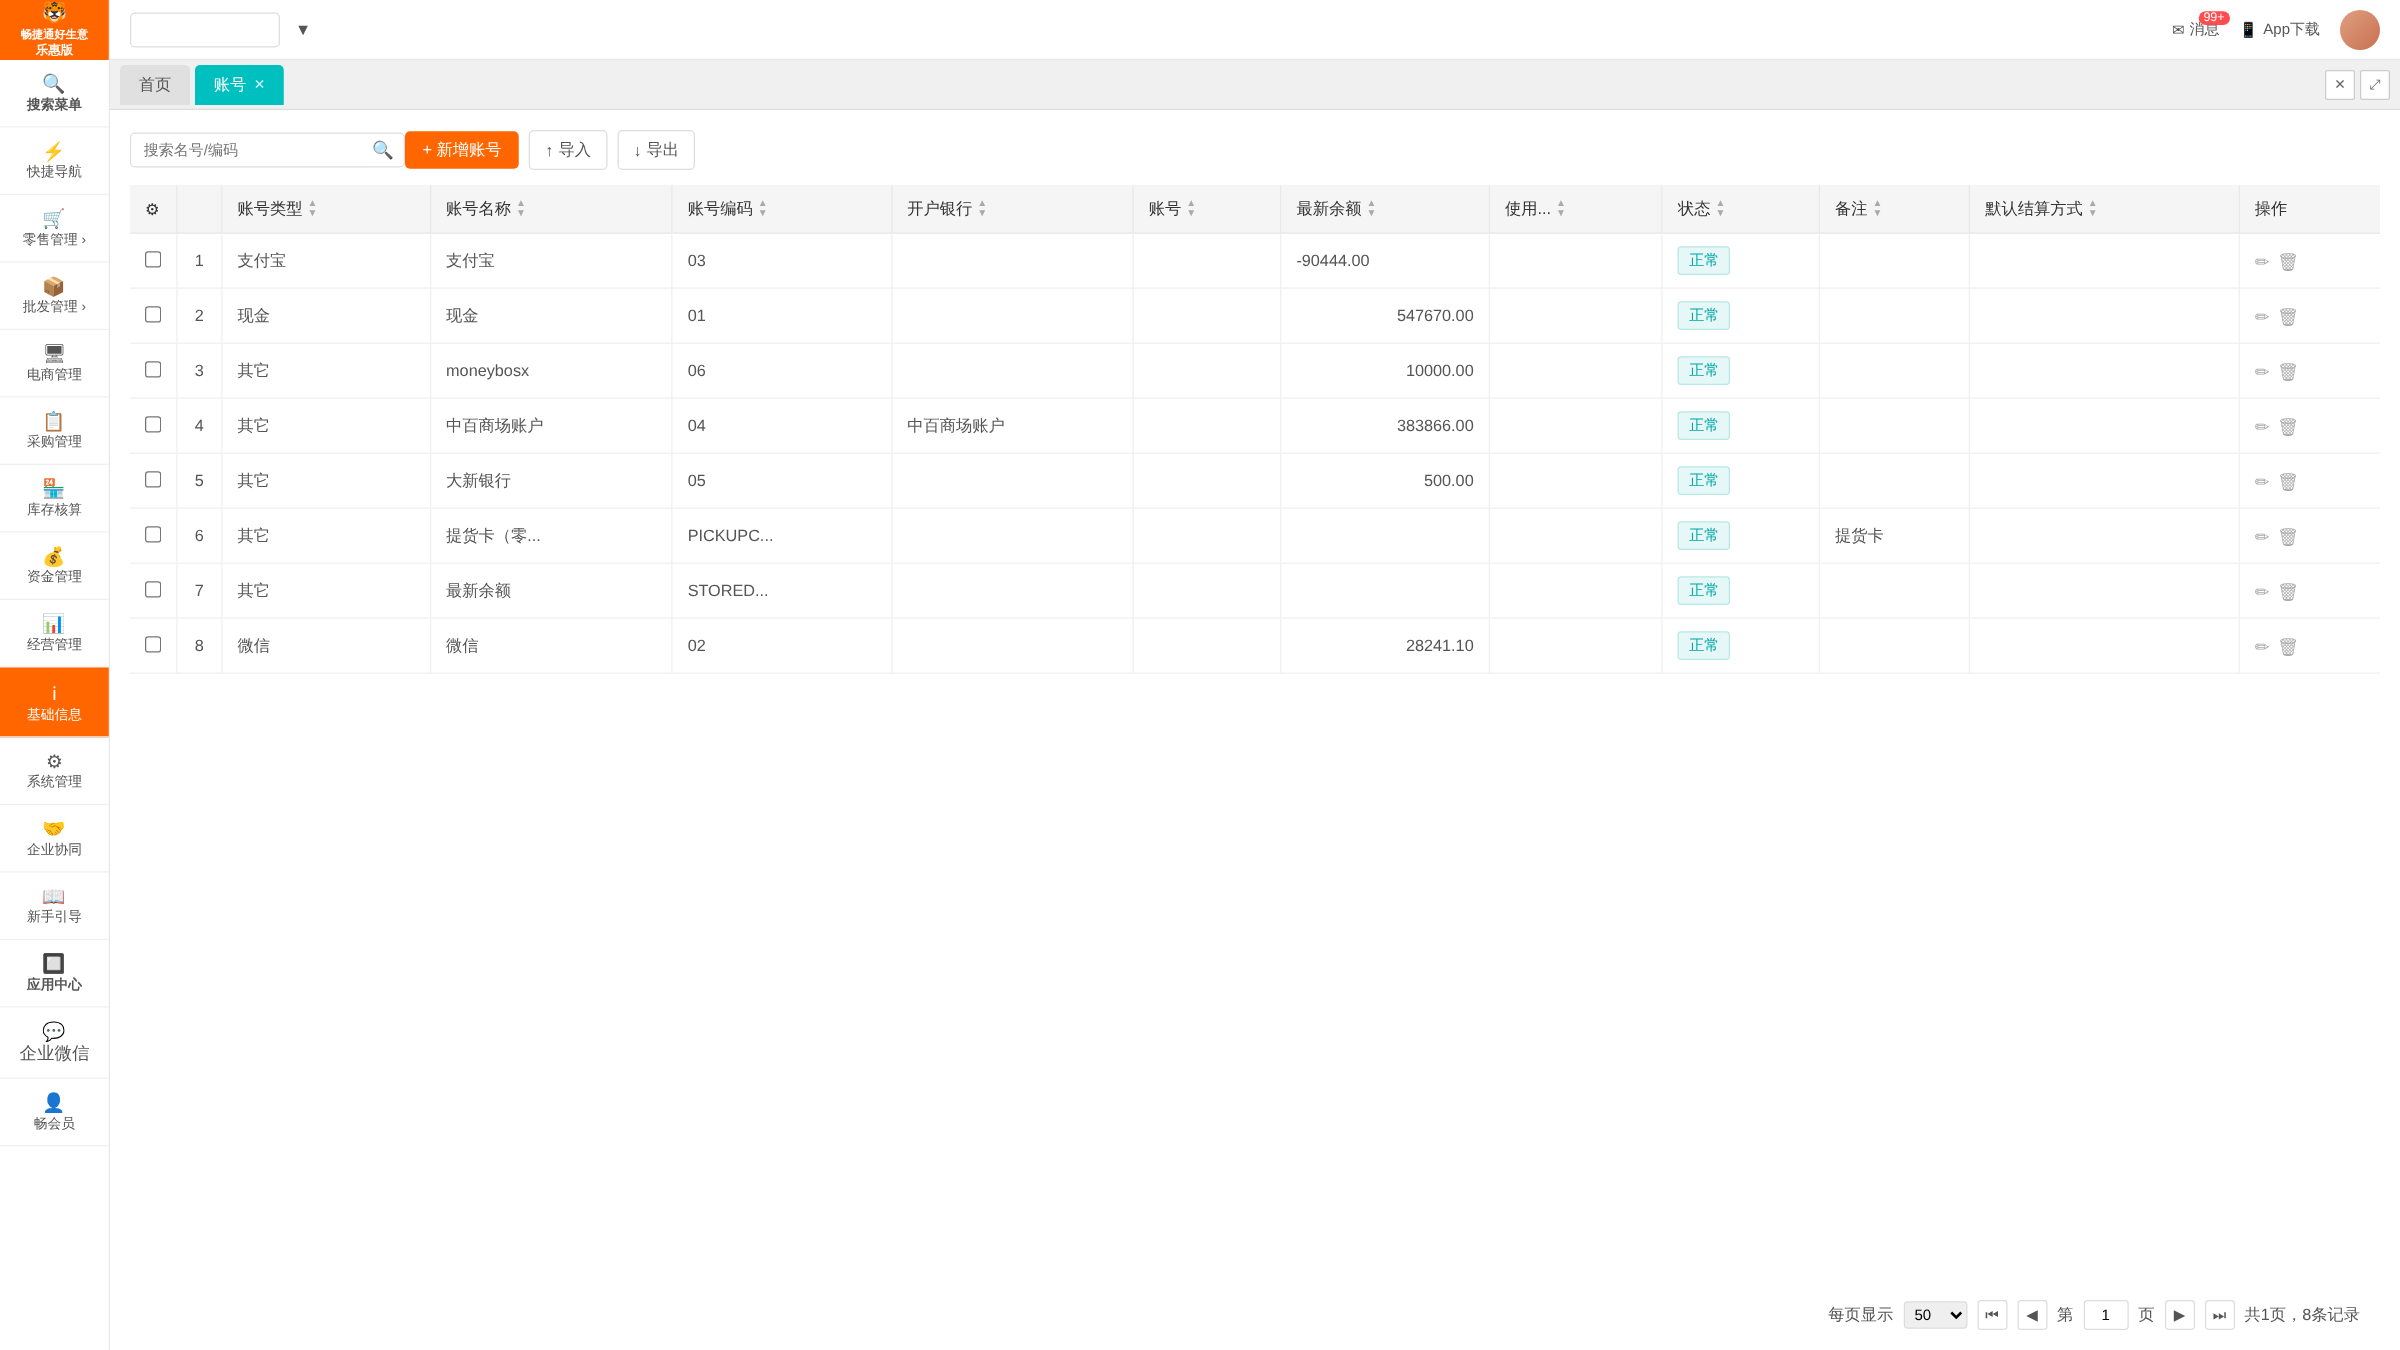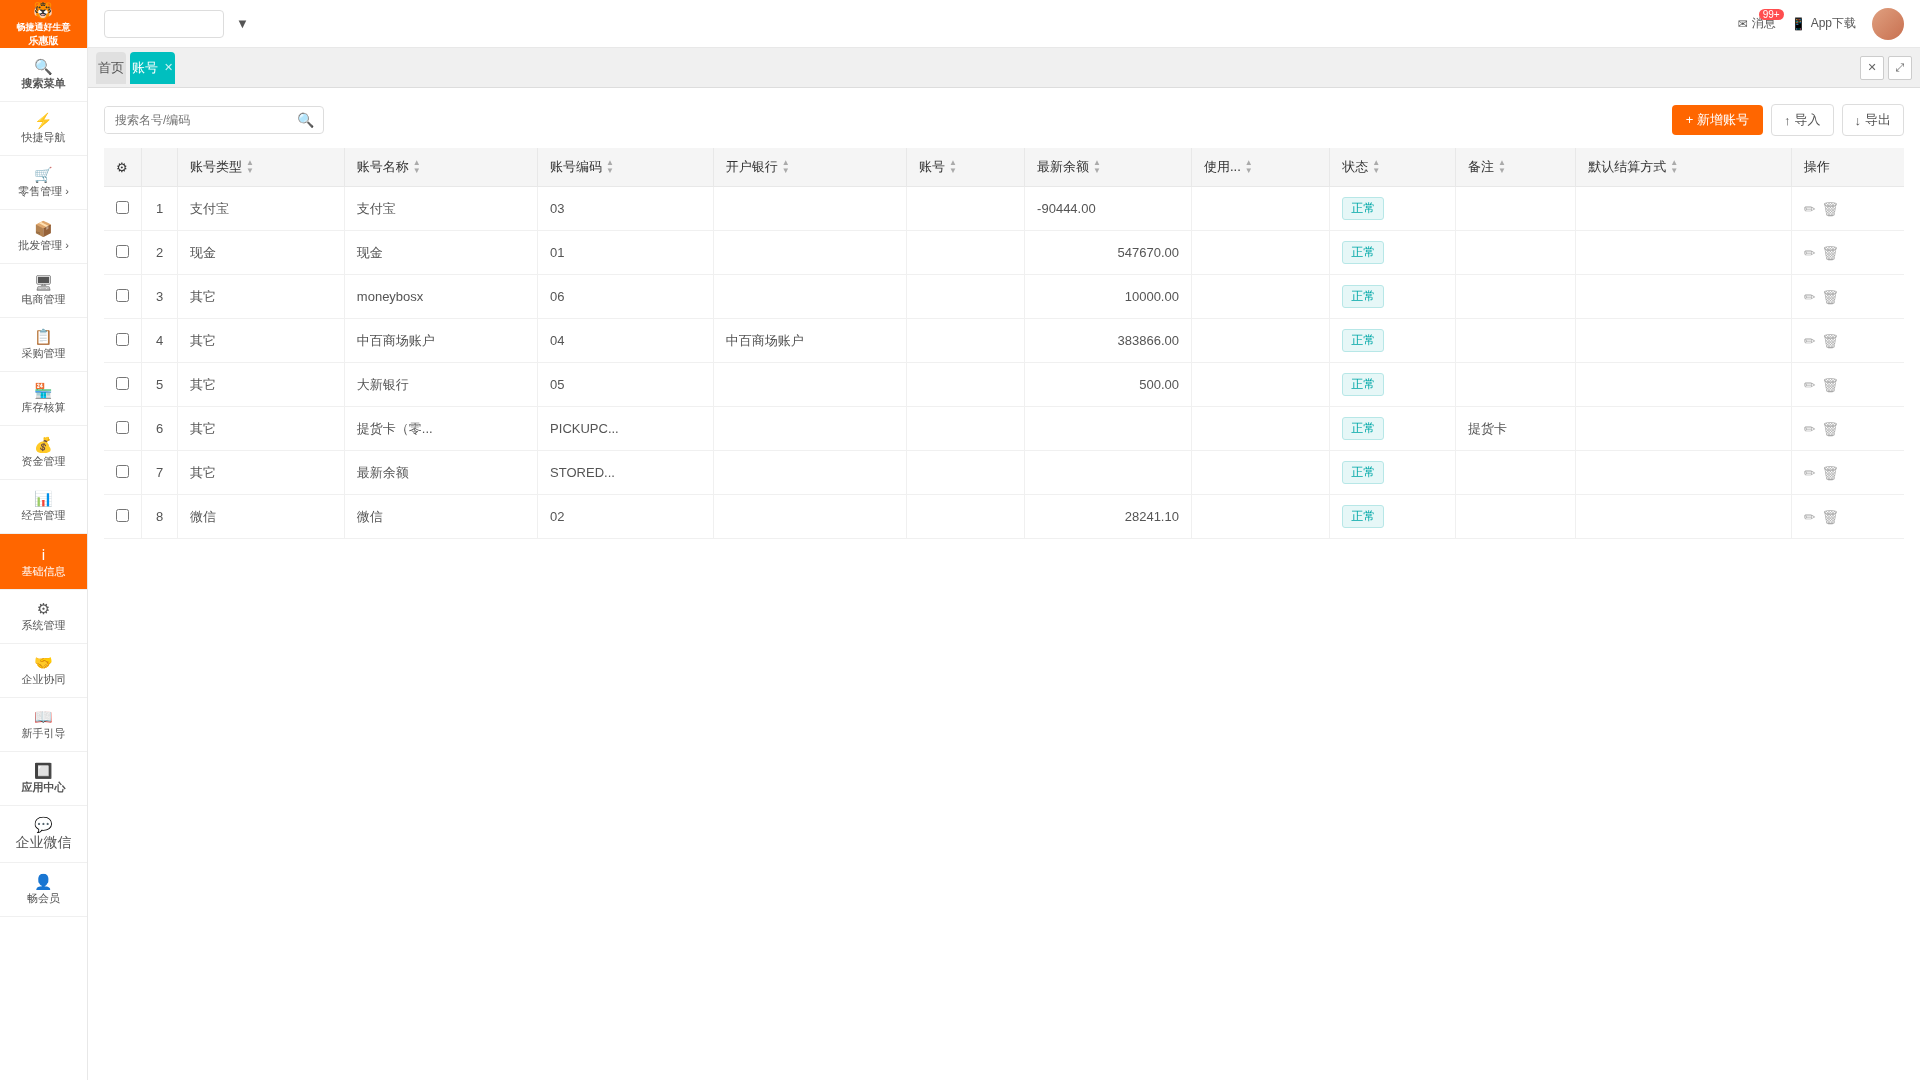--- a/index.html
+++ b/index.html
@@ -137,21 +137,21 @@
       background: #f0f0f0;
       display: flex;
       align-items: center;
       padding: 0 8px;
       gap: 4px;
       border-bottom: 1px solid #ddd;
       flex-shrink: 0;
     }
     .tab {
       height: 32px;
-      padding: 0 2px;
+      padding: 0 15px;
       display: flex;
       align-items: center;
       gap: 6px;
       border-radius: 4px 4px 0 0;
       cursor: pointer;
       font-size: 13px;
       background: #e0e0e0;
       color: #555;
     }
     .tab.active {
@@ -189,21 +189,21 @@
       overflow-y: auto;
       padding: 16px;
       display: flex;
       flex-direction: column;
     }
 
     
     .toolbar {
       display: flex;
       align-items: center;
-      justify-content: space-between;
+      justify-content: flex-start;
       margin-bottom: 12px;
     }
     .search-box {
       display: flex;
       align-items: center;
       border: 1px solid #ddd;
       border-radius: 4px;
       overflow: hidden;
       width: 220px;
     }
@@ -754,14 +754,30 @@
       <td>
         <div class="action-icons">
           <span class="action-icon" title="编辑">✏</span>
           <span class="action-icon" title="删除">🗑</span>
         </div>
       </td>
     </tr>
         </tbody>
     </table>
 
+    <div class="pagination">
+      <span>每页显示</span>
+      <select class="page-size-select">
+        <option>50</option>
+        <option>20</option>
+        <option>100</option>
+      </select>
+      <div class="page-btn">⏮</div>
+      <div class="page-btn">◀</div>
+      <span>第</span>
+      <input class="page-input" value="1" style="">
+      <span>页</span>
+      <div class="page-btn">▶</div>
+      <div class="page-btn">⏭</div>
+      <span>共1页，8条记录</span>
+    </div>
   </div>
 </div>
 
 </body></html>

